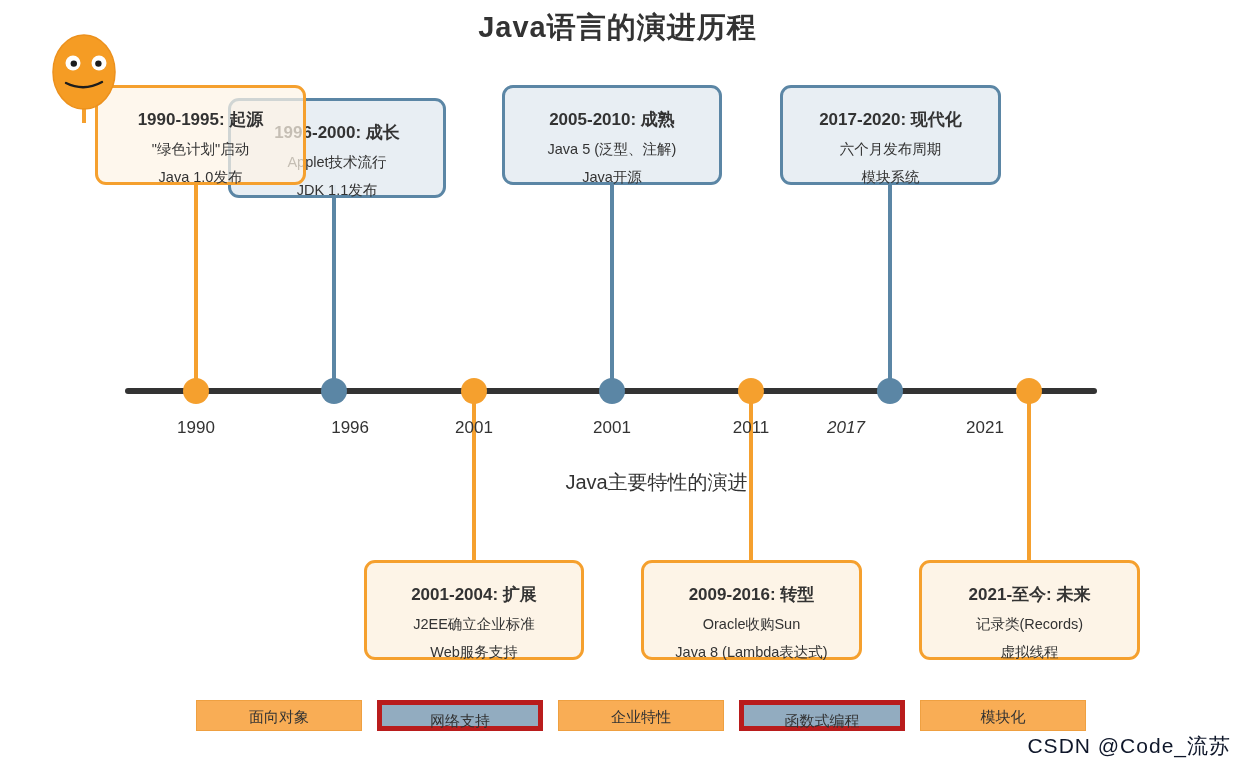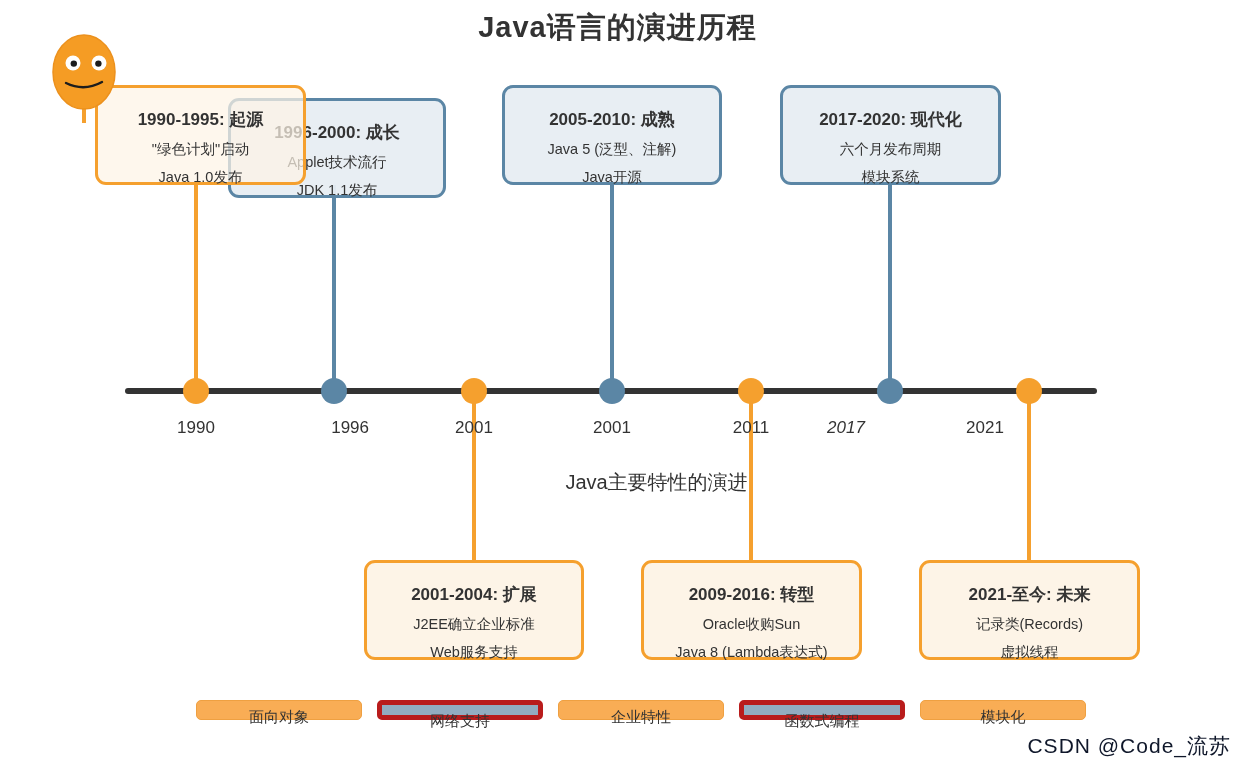--- a/index.html
+++ b/index.html
@@ -55,21 +55,21 @@
   .dot.blue{background:var(--blue);}
   .d0{left:183px;} .d1{left:321px;} .d2{left:461px;} .d3{left:599px;} .d4{left:738px;} .d5{left:877px;} .d6{left:1016px;}
   .year{position:absolute;top:418px;width:70px;text-align:center;font-size:17px;z-index:3;}
   .y0{left:161px;} .y1{left:299px;text-align:right;} .y2{left:439px;} .y3{left:577px;} .y4{left:716px;} .y5{left:811px;font-style:italic;} .y6{left:950px;}
   .features-subtitle{
     position:absolute;top:469px;left:0;width:1225px;text-align:center;
     font-size:20px;font-weight:normal;z-index:2;padding-left:44px;
   }
   
   .badge{
-    position:absolute;top:700px;width:166px;height:20px;line-height:31px;border-radius:5px;
+    position:absolute;top:700px;width:166px;height:31px;line-height:31px;border-radius:0;
     text-align:center;font-size:15px;z-index:3;
   }
   .badge.orange{background:var(--badge-orange);border:1px solid #efa041;box-sizing:border-box;}
   .badge.blue{background:var(--badge-blue);border:5px solid #b91c1c;box-sizing:border-box;}
   .b0{left:196px;} .b1{left:377px;} .b2{left:558px;} .b3{left:739px;} .b4{left:920px;}
   
   .mascot{position:absolute;left:52px;top:33px;width:64px;height:78px;z-index:7;}
   .mascot-stem{position:absolute;left:82px;top:103px;width:4px;height:20px;background:var(--orange);z-index:6;}
   .watermark{
     position:absolute;top:732px;right:4px;font-size:21px;color:#0f172a;letter-spacing:1px;z-index:8;

